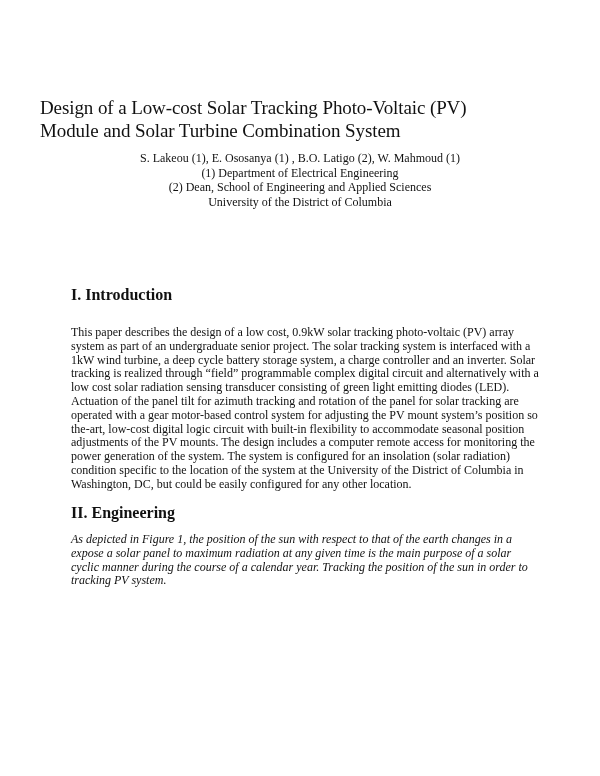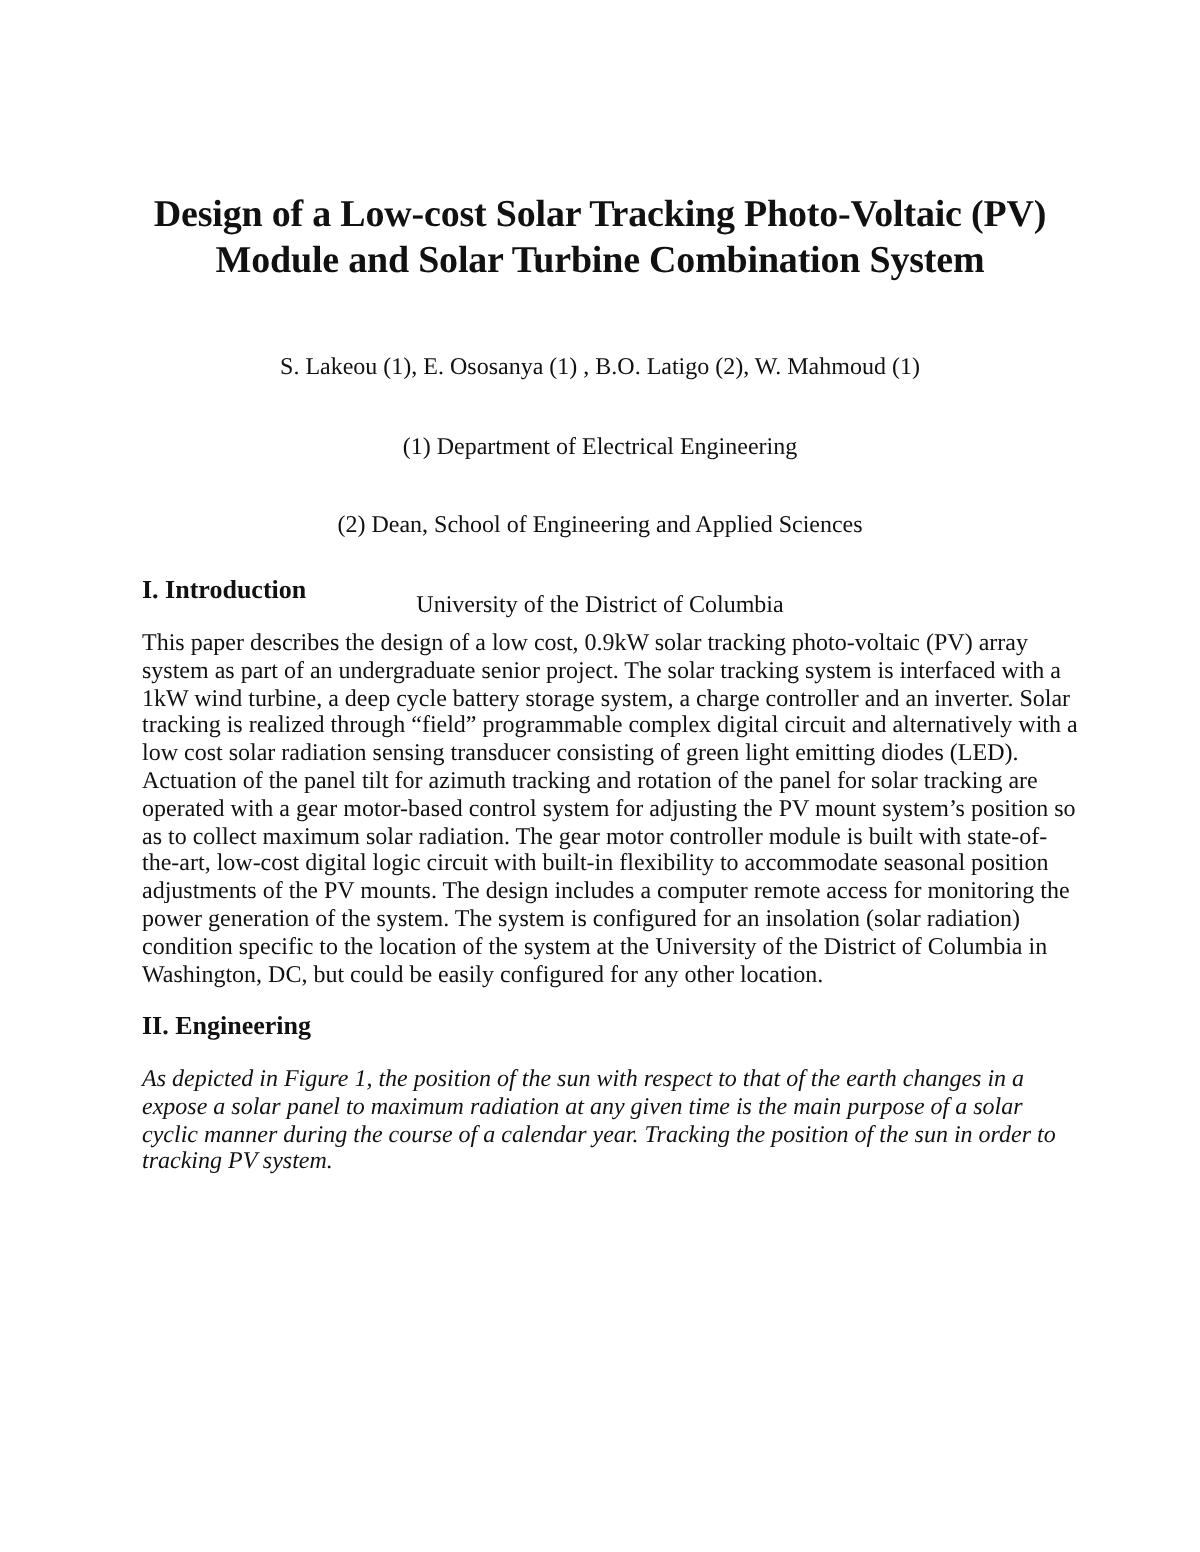--- a/index.html
+++ b/index.html
@@ -20,58 +20,58 @@
       left: 0; top: 0;
       width: 600px;
       height: 776px;
       background: #ffffff;
     }
     .title {
       position: absolute;
       left: 40px;
       width: 520px;
       top: 96px;
-      text-align: center;
-      font-weight: bold;
+      text-align: left;
+      font-weight: normal;
       font-size: 19px;
       line-height: 23px;
       letter-spacing: -0.1px;
     }
     .authors {
       position: absolute;
       left: 60px;
       width: 480px;
       top: 151px;
       text-align: center;
       font-size: 12px;
       line-height: 14.5px;
     }
-    .authors div { white-space: nowrap; margin-top: 25px; }
+    .authors div { white-space: nowrap; }
     .section {
       position: absolute;
       left: 71px;
       width: 460px;
     }
     .heading {
       font-weight: bold;
-      font-size: 13px;
+      font-size: 16px;
       line-height: 14px;
       margin: 0;
     }
     .para {
       font-size: 12px;
       line-height: 13.8px;
       margin: 0;
     }
     .line {
       display: block;
       white-space: nowrap;
     }
     #sec-intro { top: 288px; }
-    #sec-intro .para { margin-top: 13px; }
+    #sec-intro .para { margin-top: 24px; }
     #sec-bg { top: 506px; }
     #sec-bg .para { margin-top: 13px; font-style: italic; }
   </style>
 </head>
 <body>
 
 <div class="page">
 
   <div class="title">
     <span class="line">Design of a Low-cost Solar Tracking Photo-Voltaic (PV)</span>
@@ -88,21 +88,20 @@
   <div class="section" id="sec-intro">
     <h2 class="heading">I. Introduction</h2>
     <p class="para">
       <span class="line">This paper describes the design of a low cost, 0.9kW solar tracking photo-voltaic (PV) array</span>
       <span class="line">system as part of an undergraduate senior project. The solar tracking system is interfaced with a</span>
       <span class="line">1kW wind turbine, a deep cycle battery storage system, a charge controller and an inverter. Solar</span>
       <span class="line">tracking is realized through “field” programmable complex digital circuit and alternatively with a</span>
       <span class="line">low cost solar radiation sensing transducer consisting of green light emitting diodes (LED).</span>
       <span class="line">Actuation of the panel tilt for azimuth tracking and rotation of the panel for solar tracking are</span>
       <span class="line">operated with a gear motor-based control system for adjusting the PV mount system’s position so</span>
-      <span class="line">as to collect maximum solar radiation. The gear motor controller module is built with state-of-</span>
       <span class="line">the-art, low-cost digital logic circuit with built-in flexibility to accommodate seasonal position</span>
       <span class="line">adjustments of the PV mounts. The design includes a computer remote access for monitoring the</span>
       <span class="line">power generation of the system. The system is configured for an insolation (solar radiation)</span>
       <span class="line">condition specific to the location of the system at the University of the District of Columbia in</span>
       <span class="line">Washington, DC, but could be easily configured for any other location.</span>
     </p>
   </div>
 
   <div class="section" id="sec-bg">
     <h2 class="heading">II. Engineering</h2>

